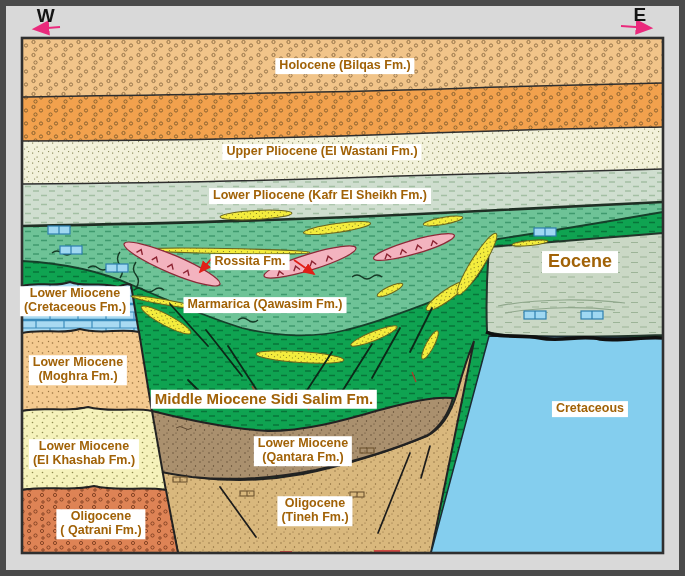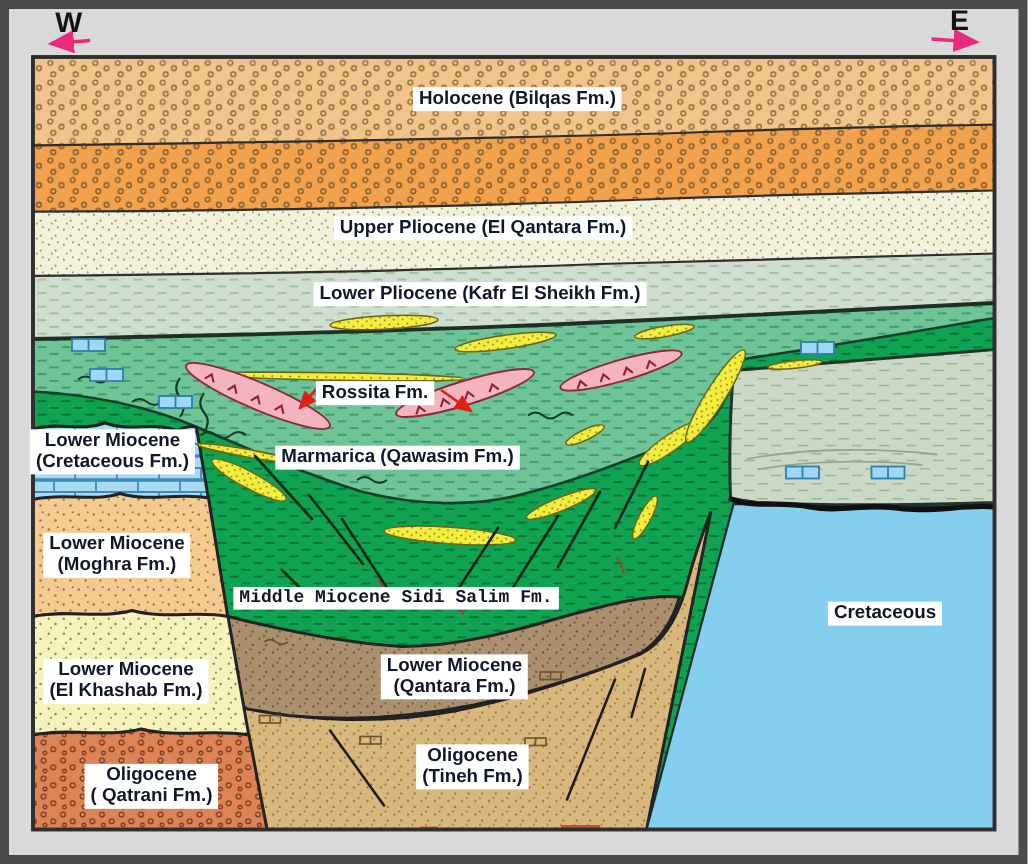--- a/index.html
+++ b/index.html
@@ -2,24 +2,24 @@
 <html><head>
 <meta charset="utf-8">
 <style>
   html,body{margin:0;padding:0;background:#888;}
   .stage{position:relative;width:685px;height:576px;background:#d9d9d9;overflow:hidden;
          font-family:"Liberation Sans",sans-serif;}
   .frame{position:absolute;inset:0;border:6px solid #4a4a4a;pointer-events:none;z-index:40;}
   svg.geo{position:absolute;left:0;top:0;z-index:5;}
   .compass{position:absolute;transform:translate(-50%,-50%);font-weight:bold;font-size:19px;
            color:#141414;z-index:30;letter-spacing:.5px;}
-  .lbl{position:absolute;transform:translate(-50%,-50%);background:#ffffff;color:#0f172a;
+  .lbl{position:absolute;transform:translate(-50%,-50%);background:#ffffff;color:#a16207;
        font-weight:bold;font-size:12.5px;line-height:1.1;padding:1px 4px;text-align:center;
        white-space:nowrap;z-index:25;}
-  .lbl.small{font-size:12px;font-family:Liberation Mono, monospace;}
+  .lbl.small{font-size:15px;}
   .lbl.big{font-size:18px;padding:1px 6px;}
 </style>
 </head>
 <body>
 
 <div class="stage">
 
   <svg class="geo" width="685" height="576" viewBox="0 0 685 576">
     <defs>
       <pattern id="pHol" width="15" height="13" patternUnits="userSpaceOnUse">
@@ -286,25 +286,26 @@
       </g>
     </g>
 
     <rect x="22" y="38" width="641" height="515" fill="none" stroke="#2f2f2f" stroke-width="2.6"></rect>
   </svg>
 
   <div class="compass" style="left:46px;top:16px">W</div>
   <div class="compass" style="left:640px;top:15px">E</div>
 
   <div class="lbl" style="left:345px;top:66px">Holocene (Bilqas Fm.)</div>
-  <div class="lbl" style="left:322px;top:152px">Upper Pliocene (El Qantara Fm.)</div>
+  <div class="lbl" style="left:322px;top:152px">Upper Pliocene (El Wastani Fm.)</div>
   <div class="lbl" style="left:320px;top:196px">Lower Pliocene (Kafr El Sheikh Fm.)</div>
   <div class="lbl" style="left:250px;top:262px">Rossita Fm.</div>
   <div class="lbl" style="left:265px;top:305px">Marmarica (Qawasim Fm.)</div>
   <div class="lbl small" style="left:264px;top:399px">Middle Miocene Sidi Salim Fm.</div>
+  <div class="lbl big" style="left:580px;top:262px">Eocene</div>
   <div class="lbl" style="left:590px;top:409px">Cretaceous</div>
 
   <div class="lbl" style="left:75px;top:301px">
     <span>Lower Miocene</span><br>
     <span>(Cretaceous Fm.)</span>
   </div>
   <div class="lbl" style="left:78px;top:370px">
     <span>Lower Miocene</span><br>
     <span>(Moghra Fm.)</span>
   </div>

